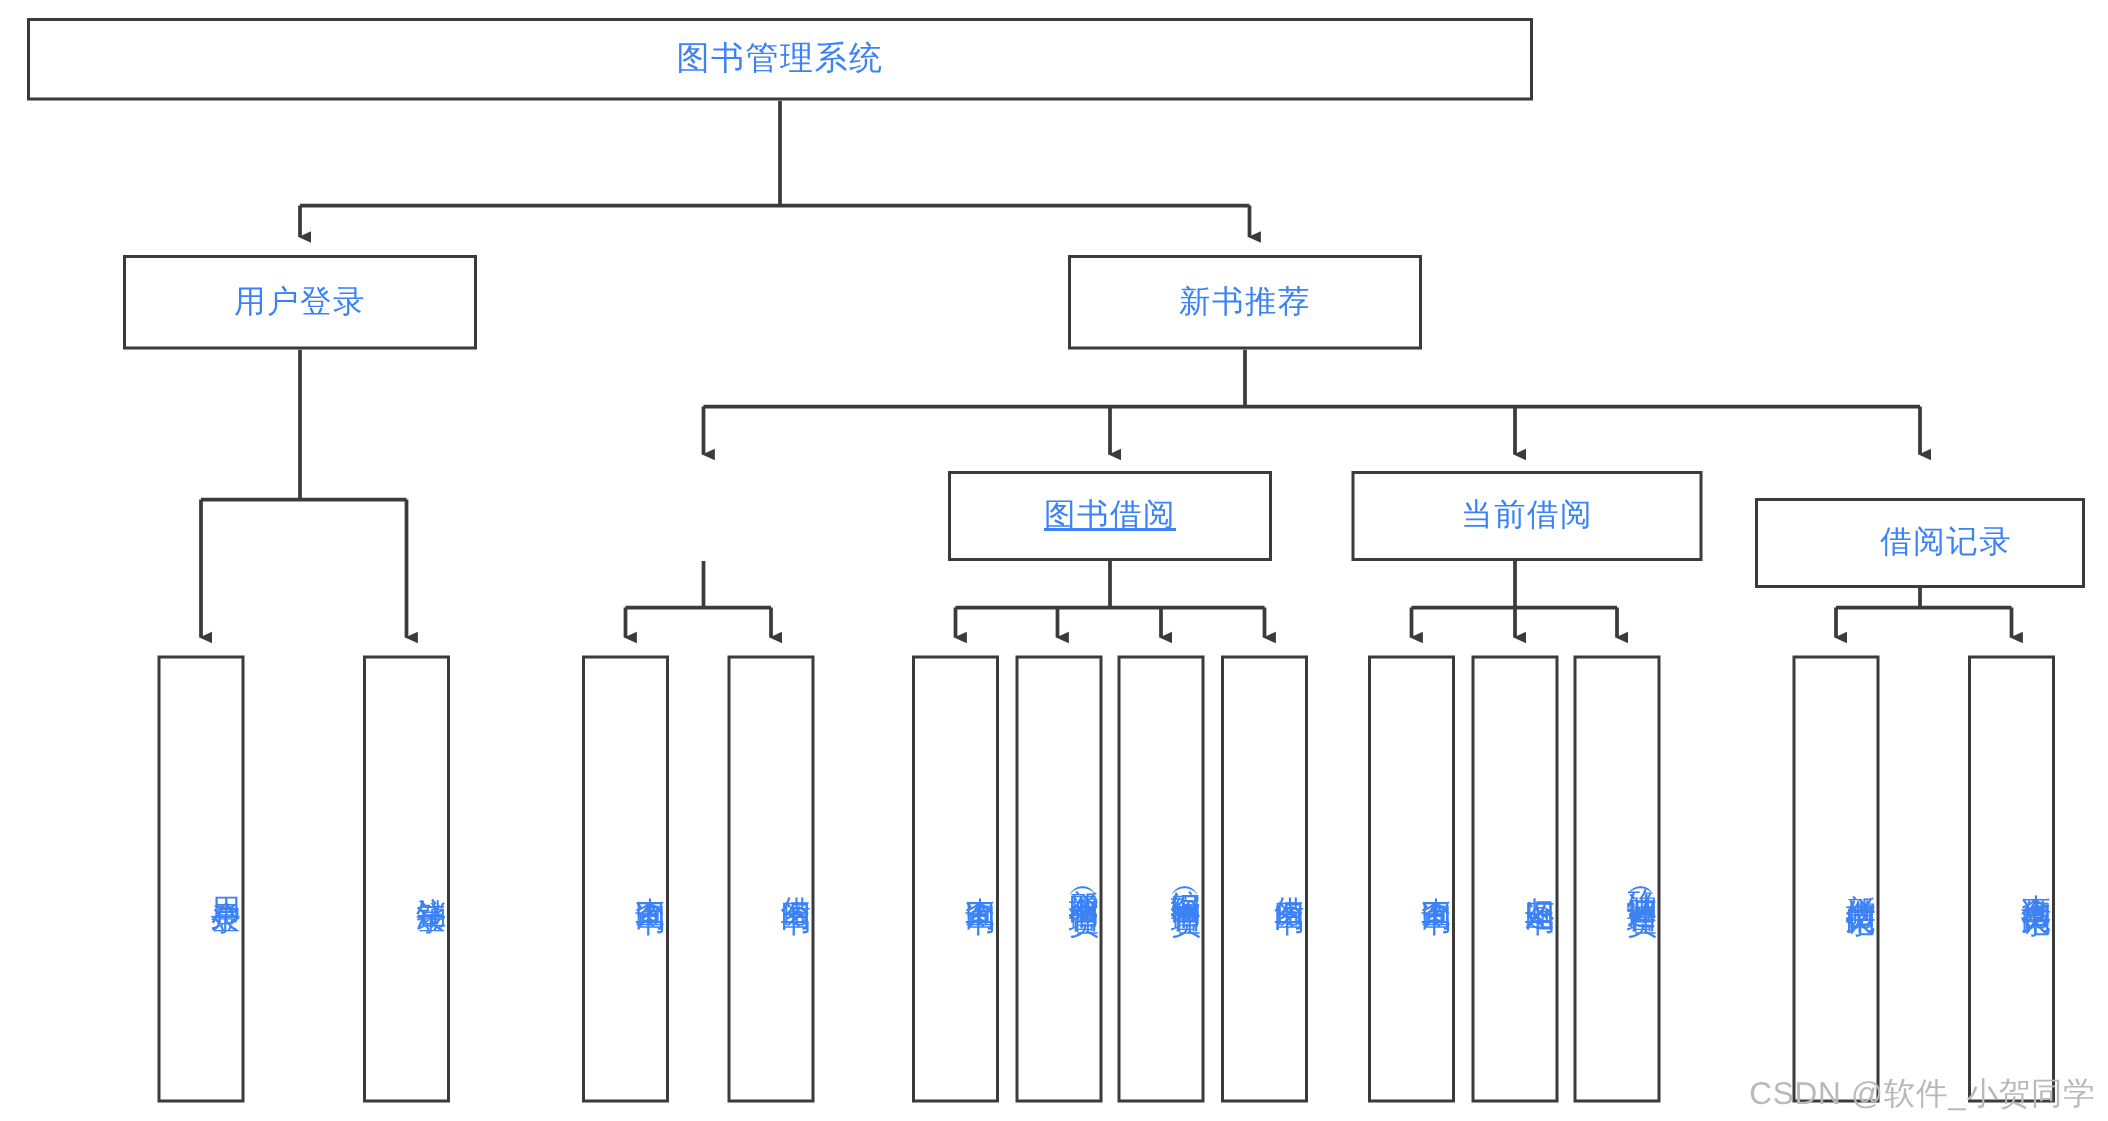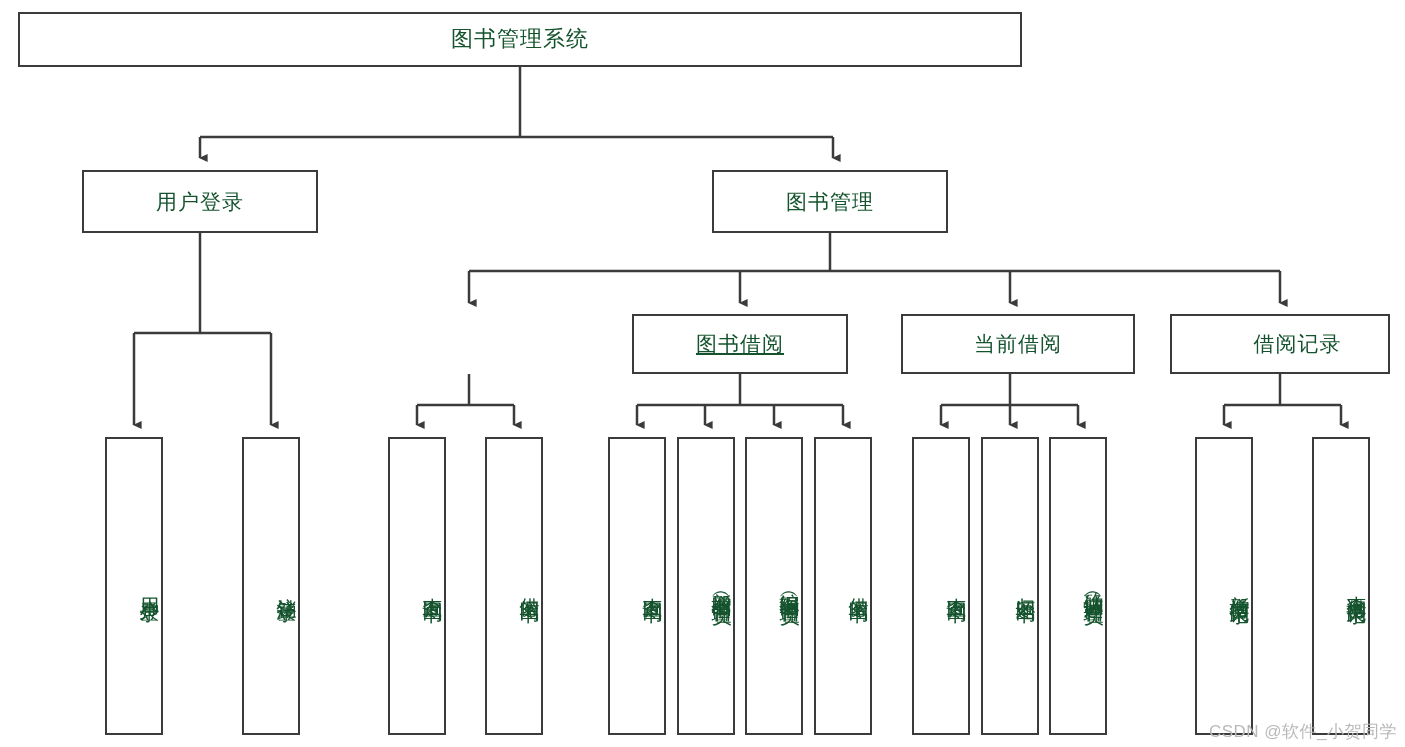--- a/index.html
+++ b/index.html
@@ -12,21 +12,21 @@
   }
   #edges{position:absolute;left:0;top:0;width:1405px;height:747px;}
   .node{
     position:absolute;
     box-sizing:border-box;
     background:#ffffff;
     border:2.5px solid #3b3b3b;
     display:flex;
     align-items:center;
     justify-content:center;
-    color:#14532d;
+    color:#3b82f6;
   }
   .node.h{
     font-size:21px;
     letter-spacing:1px;
     line-height:1.2;
   }
   .node.leaf{
     font-size:20px;
     letter-spacing:2px;
     line-height:1.15;
@@ -39,21 +39,21 @@
   .node.leaf .vtxt{
     writing-mode:vertical-rl;
     text-orientation:upright;
     white-space:nowrap;
   }
   .node.title{font-size:22px;letter-spacing:1px;}
   #watermark{
     position:absolute;
     right:8px;
     bottom:4px;
-    font-size:17px;
+    font-size:21px;
     color:#b9b9b9;
     letter-spacing:0.5px;
     white-space:nowrap;
     pointer-events:none;
     margin-left:25px;
   }
 </style>
 </head>
 <body>
 
@@ -110,30 +110,30 @@
   </svg>
 
   <div class="node h title" style="left:18px;top:12px;width:1004px;height:55px;">
     <span>图书管理系统</span>
   </div>
 
   <div class="node h" style="left:82px;top:170px;width:236px;height:63px;">
     <span>用户登录</span>
   </div>
   <div class="node h" style="left:712px;top:170px;width:236px;height:63px;">
-    <span>图书管理</span>
+    <span>新书推荐</span>
   </div>
 
   <div class="node h" style="left:632px;top:314px;width:216px;height:60px;text-decoration:underline;">
     <span>图书借阅</span>
   </div>
   <div class="node h" style="left:901px;top:314px;width:234px;height:60px;">
     <span>当前借阅</span>
   </div>
-  <div class="node h" style="left:1170px;top:314px;width:220px;height:60px;padding-left:35px;">
+  <div class="node h" style="left:1170px;top:332px;width:220px;height:60px;padding-left:35px;">
     <span>借阅记录</span>
   </div>
 
   <div class="node leaf" style="left:105px;top:437px;width:58px;height:298px;">
     <span class="vtxt">用户登录</span>
   </div>
   <div class="node leaf" style="left:242px;top:437px;width:58px;height:298px;">
     <span class="vtxt">注销登录</span>
   </div>
 

